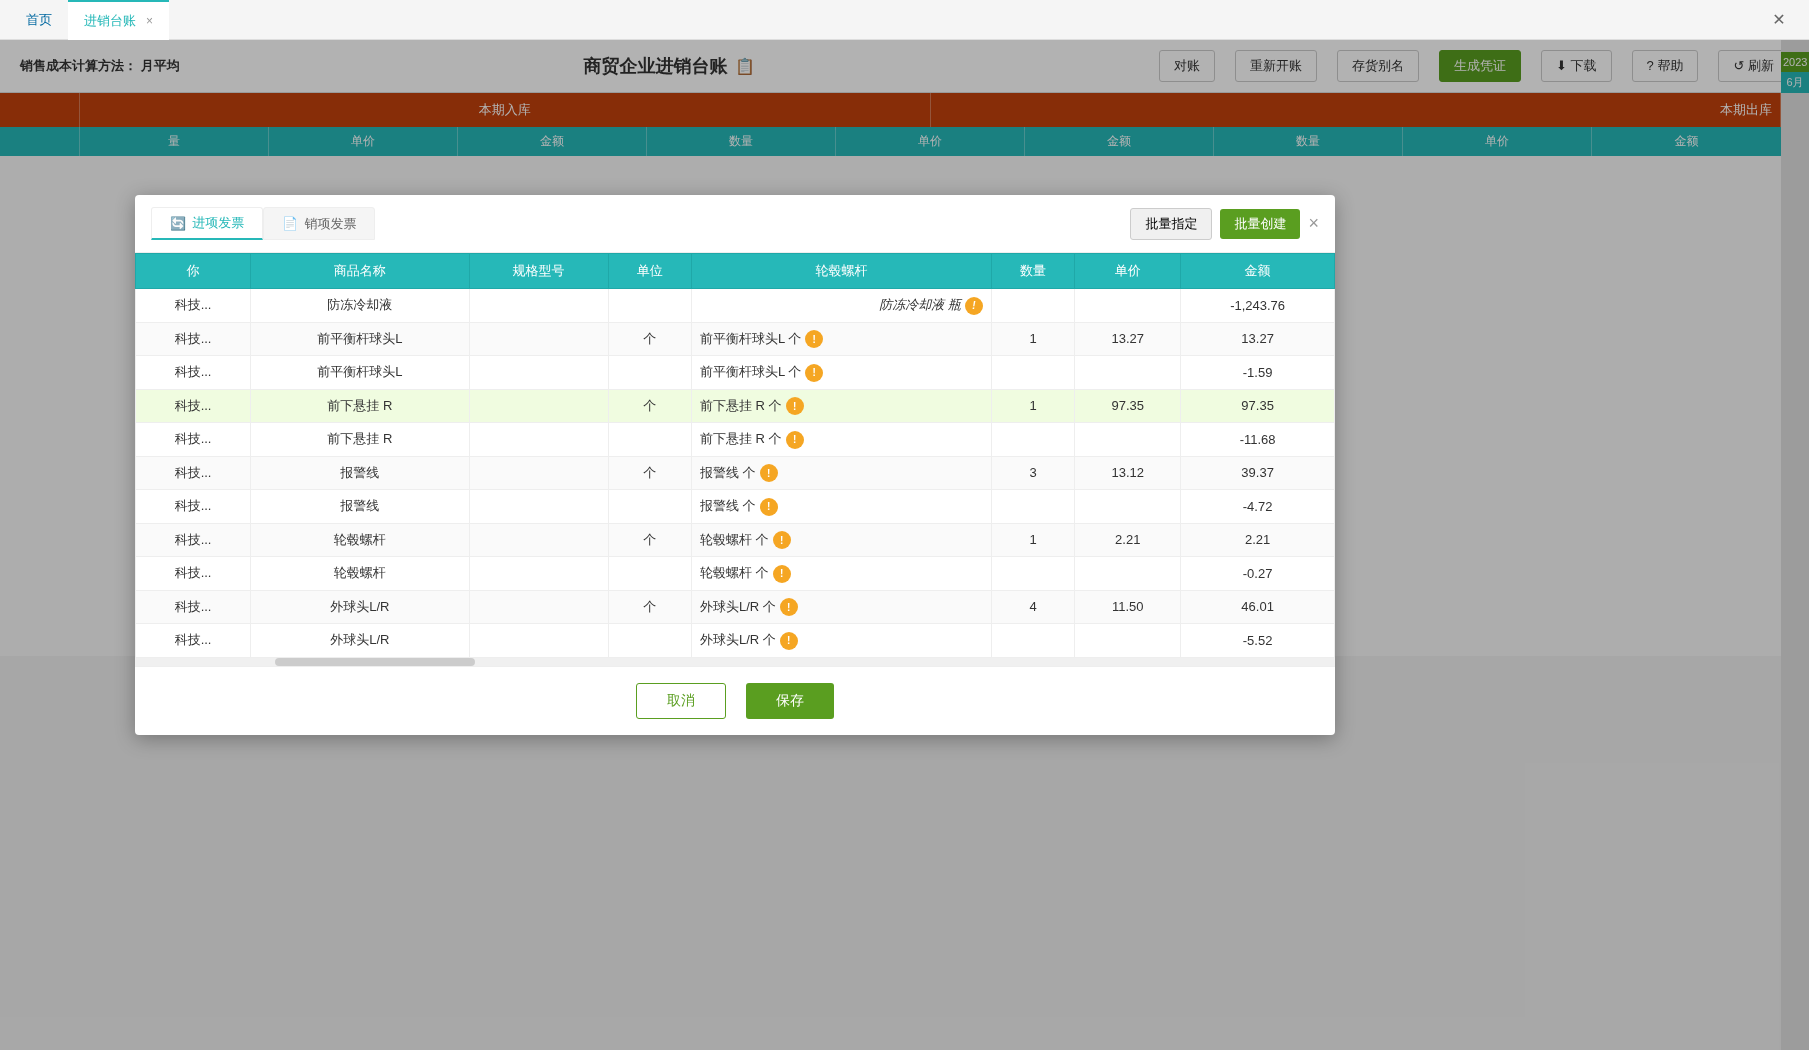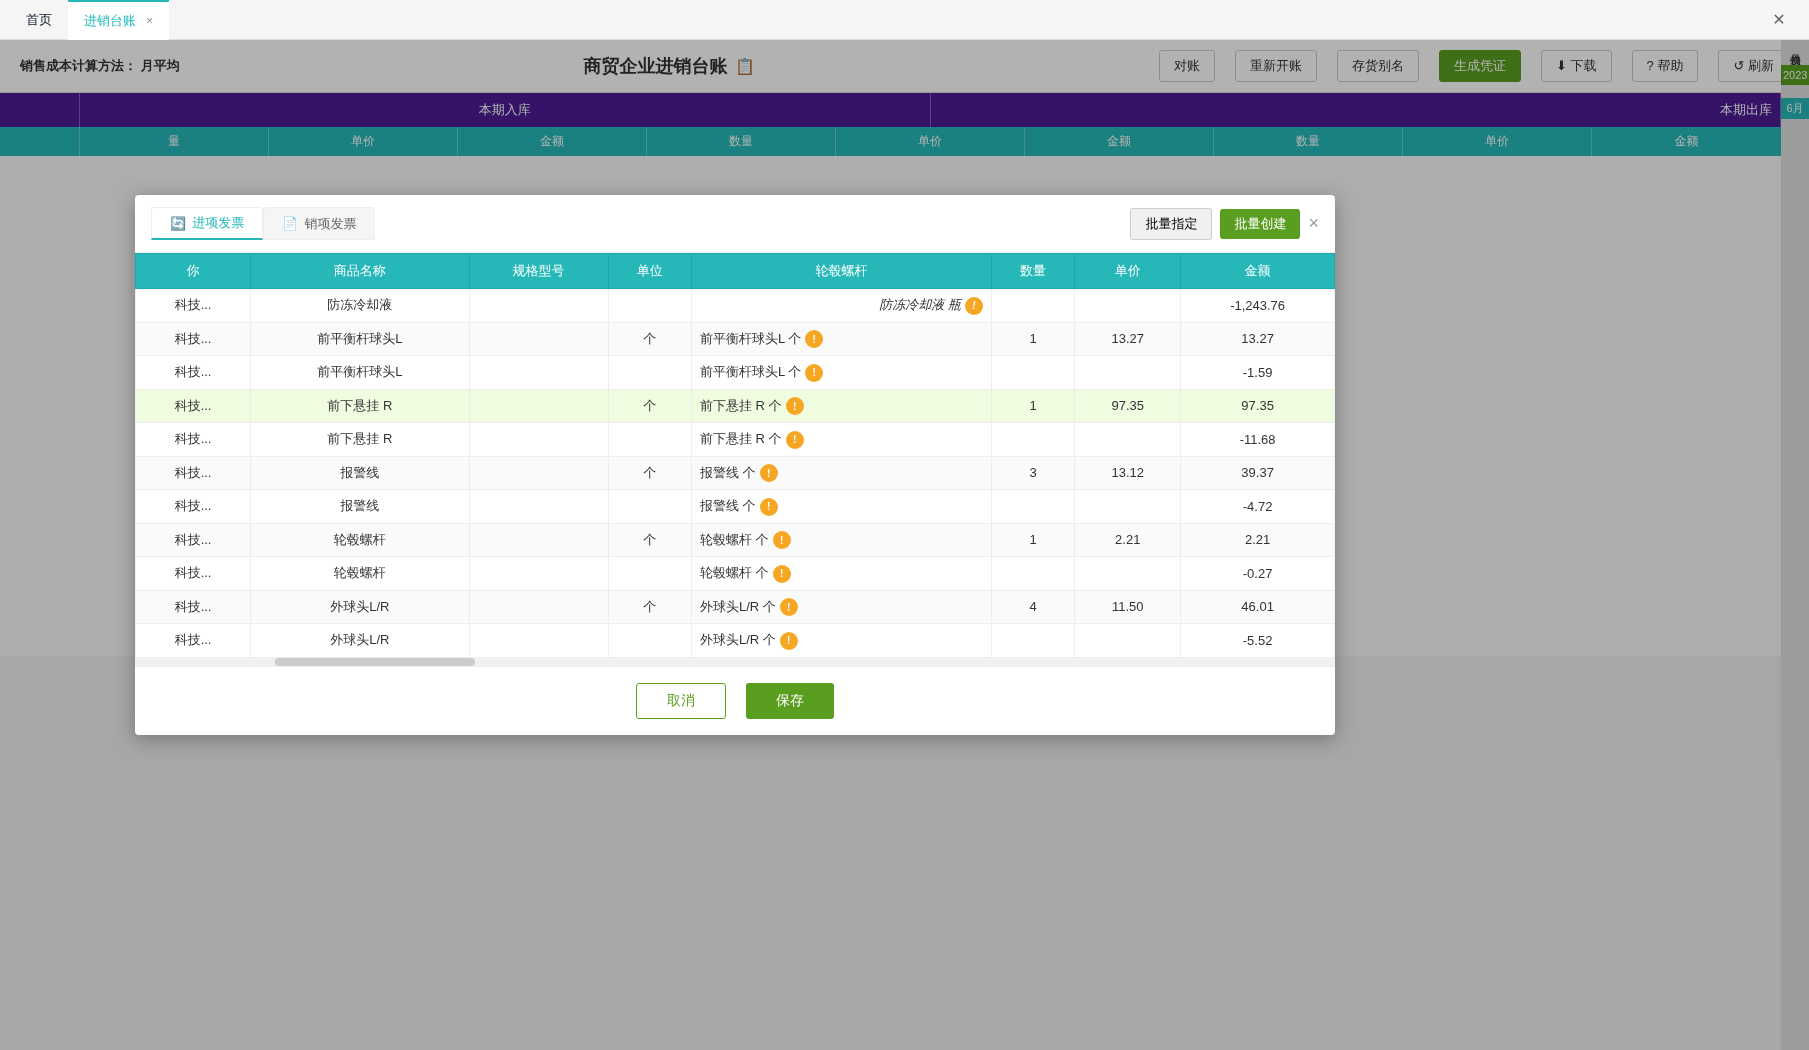--- a/index.html
+++ b/index.html
@@ -8,21 +8,21 @@
     
     .top-bar {
       display: flex; align-items: center;
       background: #f5f5f5;
       border-bottom: 1px solid #ddd;
       height: 40px;
       padding: 0 10px;
     }
     .tab-home {
       padding: 0 16px; height: 40px; line-height: 40px;
-      cursor: pointer; color: #0f172a;
+      cursor: pointer; color: #0369a1;
     }
     .tab-active {
       background: #fff; border-top: 2px solid #26b8b8;
       padding: 0 16px; height: 40px; line-height: 40px;
       display: flex; align-items: center; gap: 6px;
       color: #26b8b8; cursor: pointer;
     }
     .tab-close {
       cursor: pointer; color: #999; font-size: 12px; margin-left: 4px;
     }
@@ -160,21 +160,21 @@
         <span>?</span>
         <span>帮助</span>
       </button>
       <button class="btn btn-outline">
         <span>↺</span>
         <span>刷新</span>
       </button>
     </div>
   </div>
 
-  <div style="background:#4c1d95; display:flex; padding: 0;">
+  <div style="background:#c2410c; display:flex; padding: 0;">
     <div style="width:80px; border-right:1px solid rgba(255,255,255,0.3);"></div>
     <div style="flex:1; text-align:center; color:#fff; padding:8px; border-right:1px solid rgba(255,255,255,0.3); font-size:13px;">本期入库</div>
     <div style="flex:1; text-align:right; color:#fff; padding:8px; border-right:1px solid rgba(255,255,255,0.3); font-size:13px;">本期出库</div>
     <div style="width:28px;"></div>
   </div>
   <div style="background:#26b8b8; display:flex;">
     <div style="width:80px; border-right:1px solid rgba(255,255,255,0.3);"></div>
     <div style="flex:1; display:grid; grid-template-columns: repeat(3, 1fr);">
       <div style="text-align:center;color:#fff;padding:6px 4px;border-right:1px solid rgba(255,255,255,0.3);font-size:12px;">量</div>
       <div style="text-align:center;color:#fff;padding:6px 4px;border-right:1px solid rgba(255,255,255,0.3);font-size:12px;">单价</div>
@@ -190,21 +190,21 @@
       <div style="text-align:center;color:#fff;padding:6px 4px;border-right:1px solid rgba(255,255,255,0.3);font-size:12px;">单价</div>
       <div style="text-align:center;color:#fff;padding:6px 4px;font-size:12px;">金额</div>
     </div>
     <div style="width:28px;"></div>
   </div>
 
   <div style="background:#fff; height: 500px; opacity:0.5;"></div>
 
   <div class="overlay"></div>
 
-  <div style="position:absolute;right:0;top:0;width:28px;height:100%;background:#e0e0e0;z-index:6;display:flex;flex-direction:column;align-items:center;gap:13px;">
+  <div style="position:absolute;right:0;top:0;width:28px;height:100%;background:#e0e0e0;z-index:6;display:flex;flex-direction:column;align-items:center;">
     <div style="writing-mode:vertical-rl;font-size:11px;color:#333;padding:6px 2px;cursor:pointer;text-align:center;">月份切换</div>
     <div style="background:#5a9e20;color:#fff;font-size:11px;text-align:center;padding:4px 2px;width:100%;cursor:pointer;">2023</div>
     <div style="background:#26b8b8;color:#fff;font-size:11px;text-align:center;padding:3px 2px;width:100%;cursor:pointer;">6月</div>
   </div>
 
   <div class="modal">
 
     <div class="modal-header">
       <div class="modal-tabs">
         <div class="modal-tab active">

